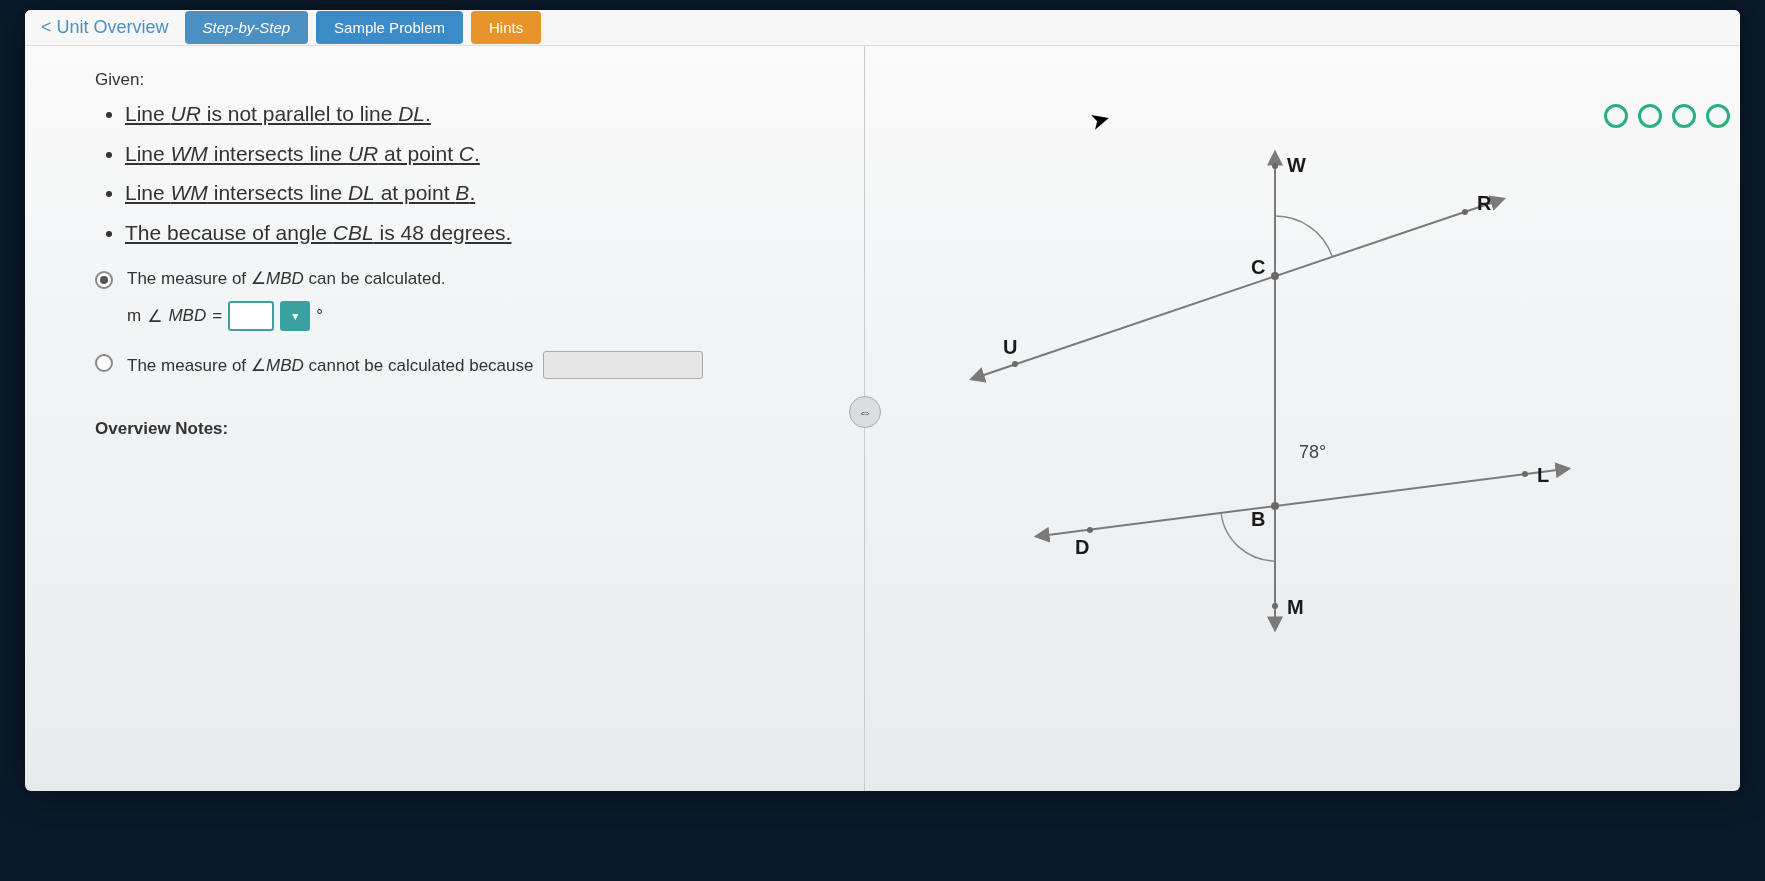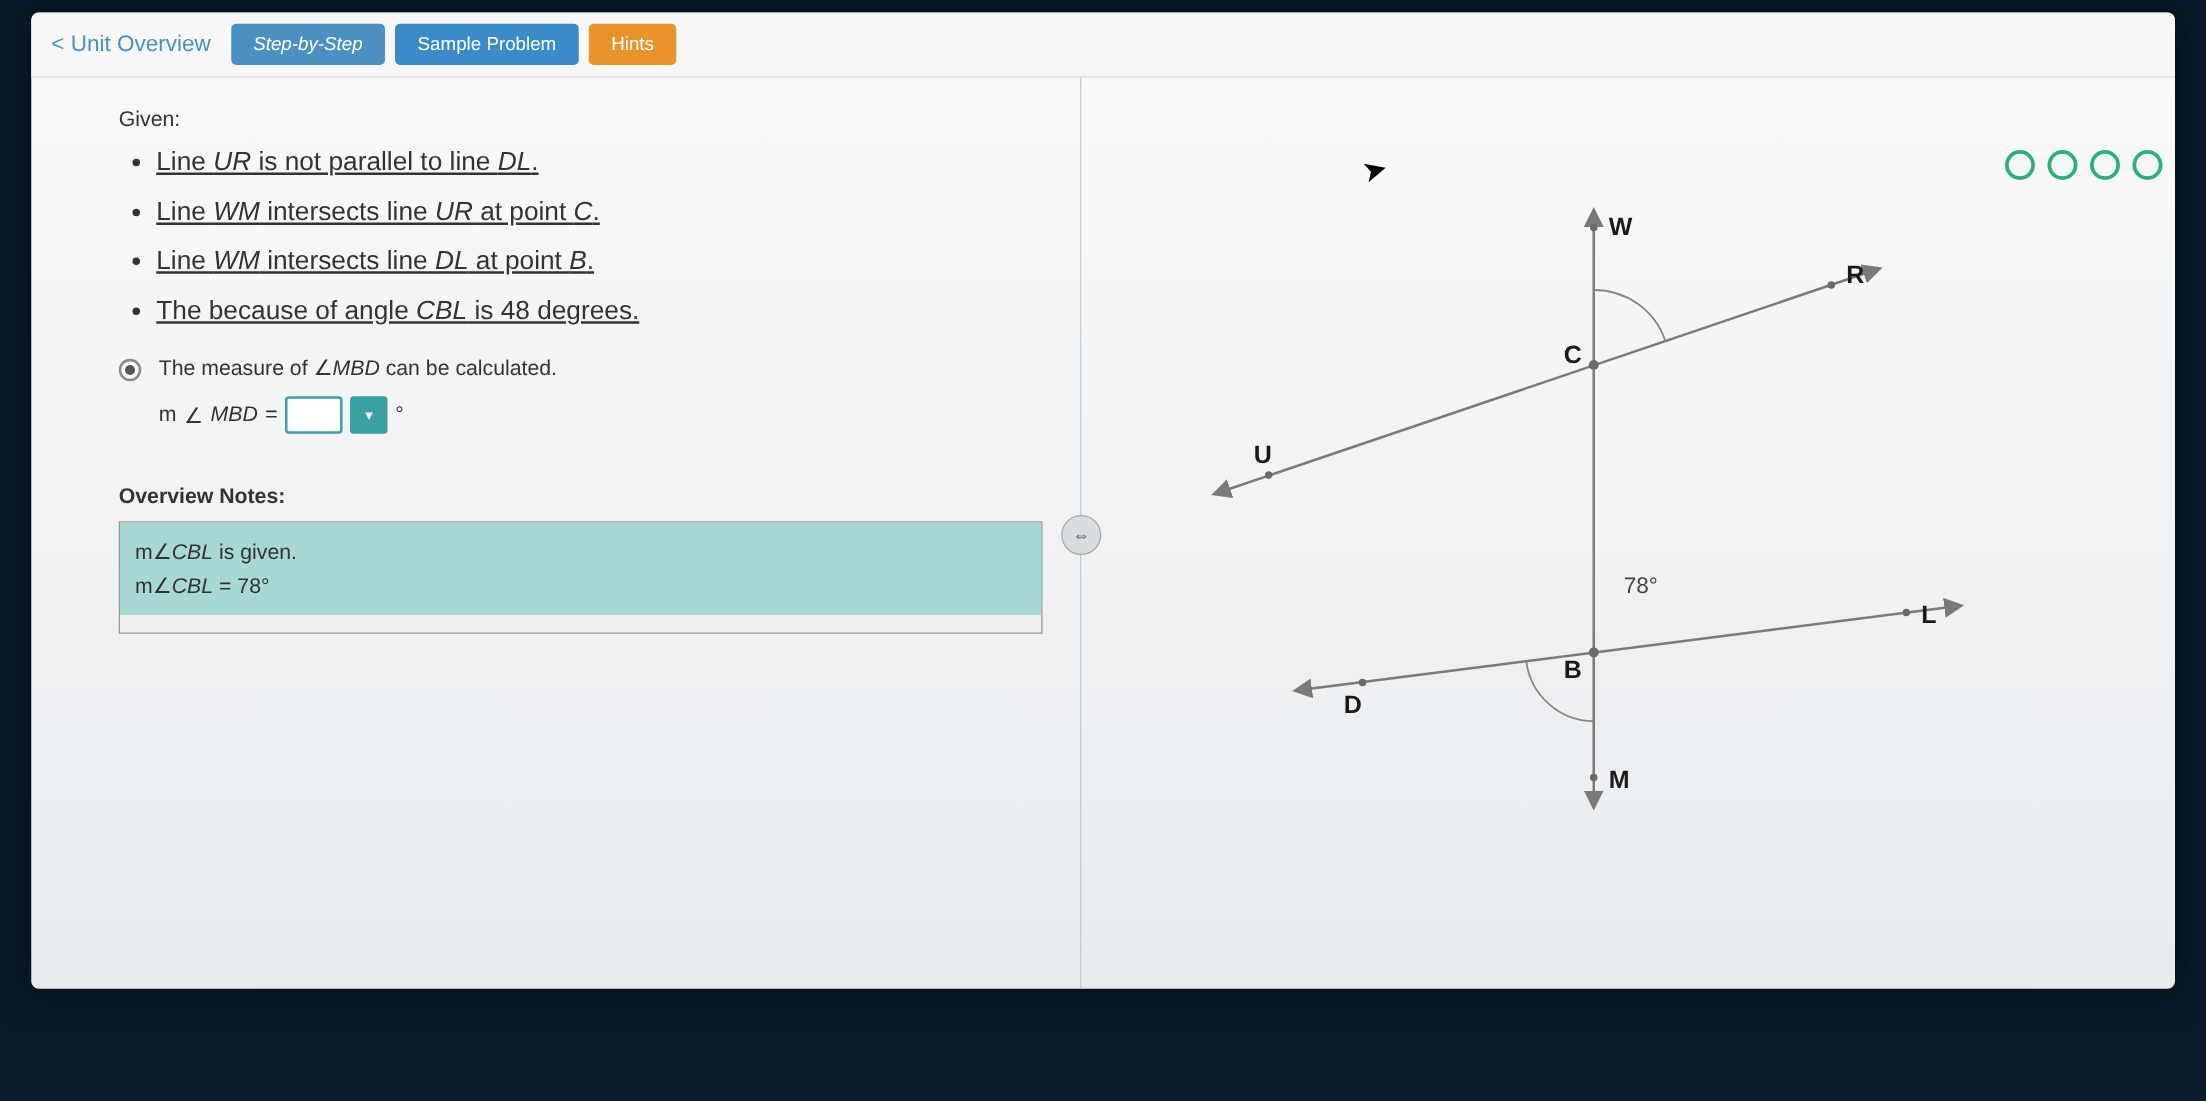--- a/index.html
+++ b/index.html
@@ -18,21 +18,21 @@
     right: 25px;
     bottom: 90px;
     background: linear-gradient(180deg, #fafafa 0%, #e8ebee 100%);
     border-radius: 6px;
     display: flex;
     flex-direction: column;
     overflow: hidden;
     box-shadow: 0 0 30px rgba(0,0,0,0.5);
   }
   .toolbar {
-    height: 52px;
+    height: 36px;
     background: #f7f7f7;
     border-bottom: 1px solid #ddd;
     display: flex;
     align-items: center;
     padding: 0 8px;
     gap: 8px;
   }
   .toolbar .nav-link {
     color: #4a90c2;
     font-size: 18px;
@@ -264,28 +264,31 @@
               <span> = </span>
             <input class="num-input" value="" style="">
             <div class="unit-dd">
                 <span>▾</span>
               </div>
             <span>°</span>
           </div>
         </div>
       </div>
 
-
-      <div class="diagram-notes-title">Overview Notes:</div>
-      <div class="notes-box">
-        <div class="notes-highlight">
-          <span>m</span><span>∠</span><span class="it">CBL</span><span> is given.</span><br>
-          <span>m</span><span>∠</span><span class="it">CBL</span><span> = 78°</span>
+      <div class="option-row">
+        <div class="radio"></div>
+        <div class="option-body" style="display:flex;align-items:center;gap:10px;">
+          <span>
+            <span>The measure of </span><span>∠</span><span class="it">MBD</span><span> cannot be calculated because</span>
+          </span>
+          <div class="reason-dd"></div>
         </div>
       </div>
+
+      <div class="diagram-notes-title">Overview Notes:</div>
 
     </div>
 
     <div class="right-pane">
       <div class="divider-handle">
         <span>⇔</span>
       </div>
 
       <div class="progress-dots">
         <div class="dot"></div>

